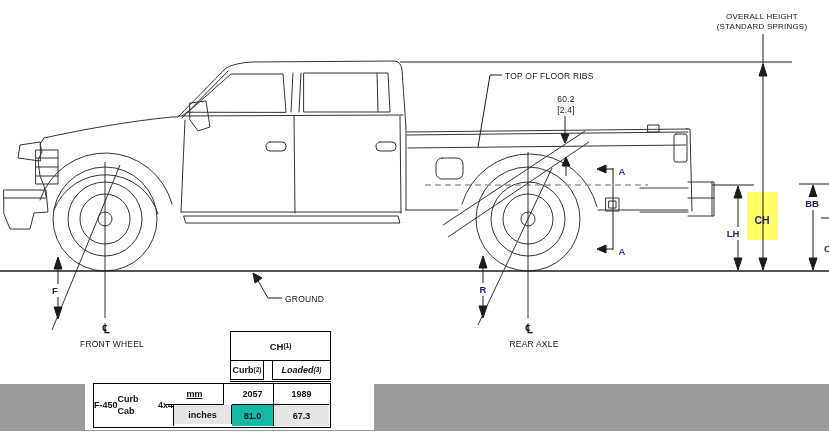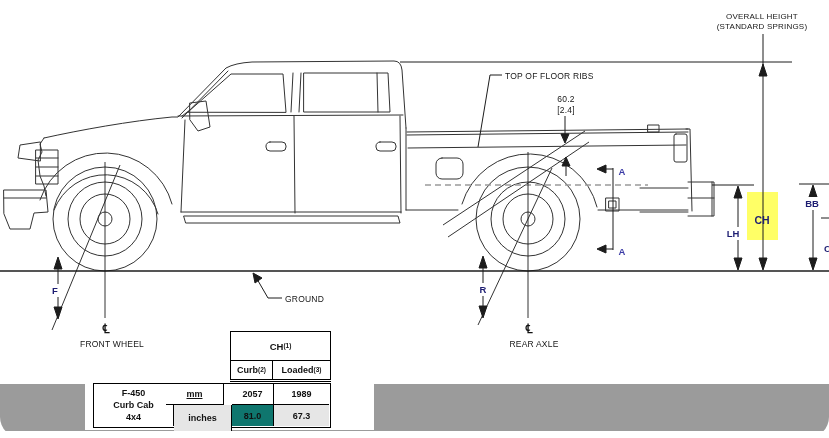--- a/index.html
+++ b/index.html
@@ -1,47 +1,47 @@
 <!DOCTYPE html>
 <html><head>
 <meta charset="utf-8">
 <style>
   html,body{margin:0;padding:0;background:#fff;}
   #stage{
     position:relative;width:829px;height:438px;background:#ffffff;
-    overflow:hidden;font-family:"Liberation Sans",sans-serif;border-radius:21px;
+    overflow:hidden;font-family:"Liberation Sans",sans-serif;
   }
   #drawing{position:absolute;left:0;top:0;}
   svg text{font-family:"Liberation Sans",sans-serif;}
   .callout{fill:#161616;font-size:8.5px;letter-spacing:.2px;}
   .dimtxt{fill:#1d1d72;font-size:9.5px;font-weight:bold;}
   .sectxt{fill:#3c3ca6;font-size:9.5px;font-weight:bold;}
   .cl-sym{fill:#111;font-size:13px;font-weight:bold;}
 
   
   .gray-band{position:absolute;left:0;top:384px;width:829px;height:47px;background:#9b9b9b;}
   .white-inset{position:absolute;left:85px;top:380px;width:289px;height:50px;background:#ffffff;}
 
   
   .tbl{position:absolute;font-weight:bold;color:#111;}
   .cell{position:absolute;box-sizing:border-box;display:flex;align-items:center;justify-content:center;
         font-size:9px;background:#fff;}
   sup{font-size:6.5px;vertical-align:super;line-height:0;}
   .head-wrap{position:absolute;left:230px;top:331px;width:101px;height:49px;}
   .head-title{left:0;top:0;width:101px;height:30px;border:1.4px solid #000;font-size:9.5px;}
-  .head-c1{left:0;top:30px;width:43px;height:19px;border:1.4px solid #000;border-top:none;}
-  .head-c2{left:42px;top:30px;width:59px;height:19px;border:1.4px solid #000;border-top:none;border-left:1px solid #000;}
+  .head-c1{left:0;top:30px;width:34px;height:19px;border:1.4px solid #000;border-top:none;}
+  .head-c2{left:42px;top:30px;width:59px;height:19px;border:1.4px solid #000;border-top:none;border-left:1px solid #000;font-style:italic;}
   .dbl-line{position:absolute;left:230px;width:101px;height:0;border-top:1px solid #000;}
 
   .data-wrap{position:absolute;left:93px;top:383px;width:238px;height:45px;border:1.4px solid #000;box-sizing:border-box;}
-  .d-label{left:0;top:0;width:80px;height:42px;border-right:1.2px solid #000;flex-direction:column;line-height:12px;font-size:9px;}
+  .d-label{left:0;top:0;width:80px;height:42px;border-right:1.2px solid #000;flex-direction:row;line-height:12px;font-size:9px;}
   .d-unit1{left:72px;top:0;width:58px;height:21px;border-right:1.2px solid #000;border-bottom:1px solid #000;text-decoration:underline;}
-  .d-unit2{left:80px;top:21px;width:58px;height:26px;border-right:1.2px solid #000;background:#e6e6e6;}
+  .d-unit2{left:80px;top:21px;width:58px;height:19px;border-right:1.2px solid #000;background:#e6e6e6;}
   .d-curb1{left:138px;top:0;width:42px;height:21px;border-right:1.2px solid #000;border-bottom:1px solid #000;}
-  .d-curb2{left:138px;top:21px;width:42px;height:21px;border-right:1.2px solid #000;background:#0f766e;}
+  .d-curb2{left:138px;top:21px;width:42px;height:21px;border-right:1.2px solid #000;background:#14b8a6;}
   .d-load1{left:180px;top:0;width:55px;height:21px;border-bottom:1px solid #000;}
   .d-load2{left:180px;top:21px;width:55px;height:21px;background:#e6e6e6;}
 </style>
 </head>
 <body>
 
 <div id="stage">
 
   <svg id="drawing" width="829" height="380" viewBox="0 0 829 380">
 

